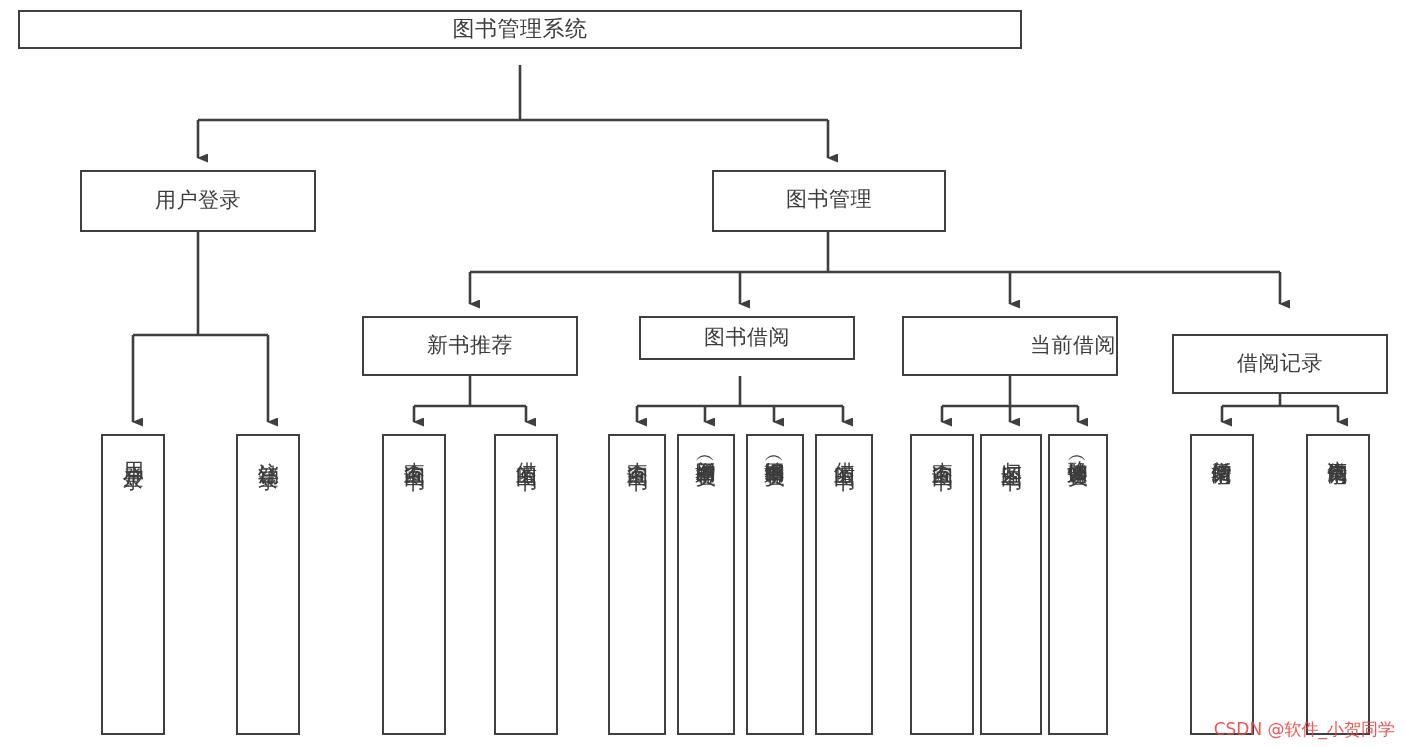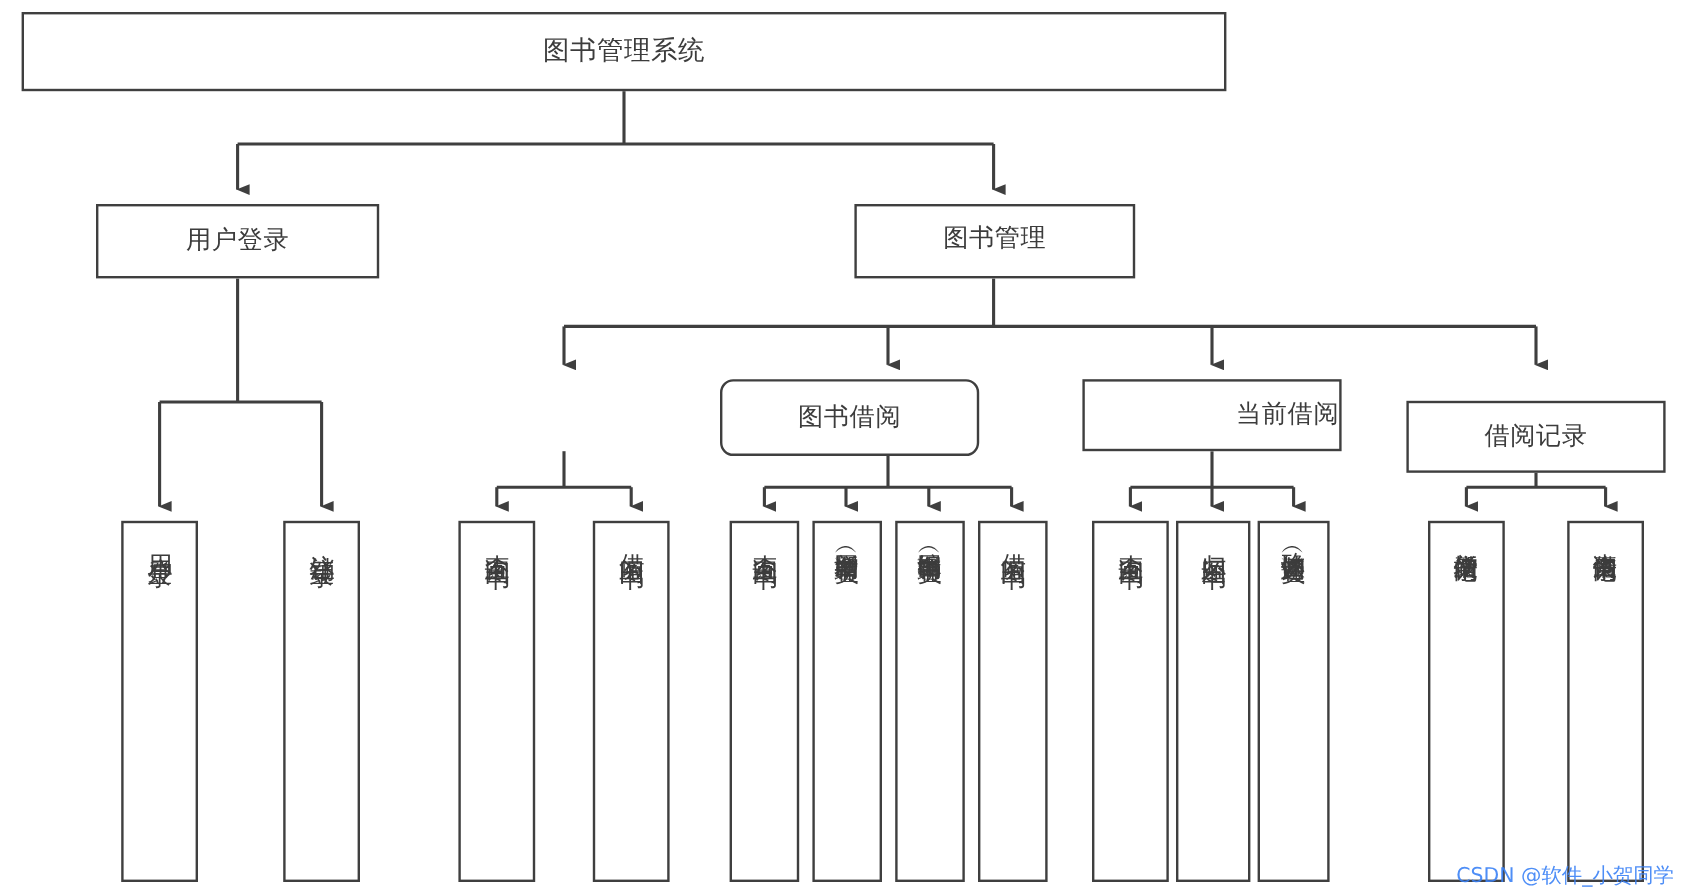--- a/index.html
+++ b/index.html
@@ -60,21 +60,21 @@
   }
   .node.vertical.tall-label .node-label {
     font-size: 20px;
     letter-spacing: 1px;
   }
   #watermark {
     position: absolute;
     right: 10px;
     bottom: 6px;
     font-size: 17px;
-    color: #3b82f6;
+    color: #ef4444;
     z-index: 5;
     white-space: nowrap;
     opacity: 0.9;
   }
 </style>
 </head>
 <body>
 
 <div id="diagram-root">
 
@@ -121,32 +121,35 @@
       <path d="M1010,406 L1010,422" marker-end="url(#arrowhead)"></path>
       <path d="M1078,406 L1078,422" marker-end="url(#arrowhead)"></path>
 
       <path d="M1280,376 L1280,406"></path>
       <path d="M1222,406 L1338,406"></path>
       <path d="M1222,406 L1222,422" marker-end="url(#arrowhead)"></path>
       <path d="M1338,406 L1338,422" marker-end="url(#arrowhead)"></path>
     </g>
   </svg>
 
-  <div class="node node-root" style="left:18px; top:10px; width:1004px; height:66px;">
+  <div class="node node-root" style="left:18px; top:10px; width:1004px; height:39px;">
     <span class="node-label">图书管理系统</span>
   </div>
 
   <div class="node" style="left:80px; top:170px; width:236px; height:62px;">
     <span class="node-label">用户登录</span>
   </div>
   <div class="node" style="left:712px; top:170px; width:234px; height:62px;font-family:Liberation Mono, monospace;">
     <span class="node-label">图书管理</span>
   </div>
 
-  <div class="node" style="left:600px; top:316px; width:216px; height:64px;border-radius:11px;">
+  <div class="node" style="left:362px; top:316px; width:216px; height:60px;">
+    <span class="node-label">新书推荐</span>
+  </div>
+  <div class="node" style="left:639px; top:316px; width:216px; height:44px;">
     <span class="node-label">图书借阅</span>
   </div>
   <div class="node" style="left:902px; top:316px; width:216px; height:60px;justify-content:flex-end;">
     <span class="node-label">当前借阅</span>
   </div>
   <div class="node" style="left:1172px; top:334px; width:216px; height:60px;">
     <span class="node-label">借阅记录</span>
   </div>
 
   <div class="node vertical" style="left:101px; top:434px; width:64px; height:301px;">

